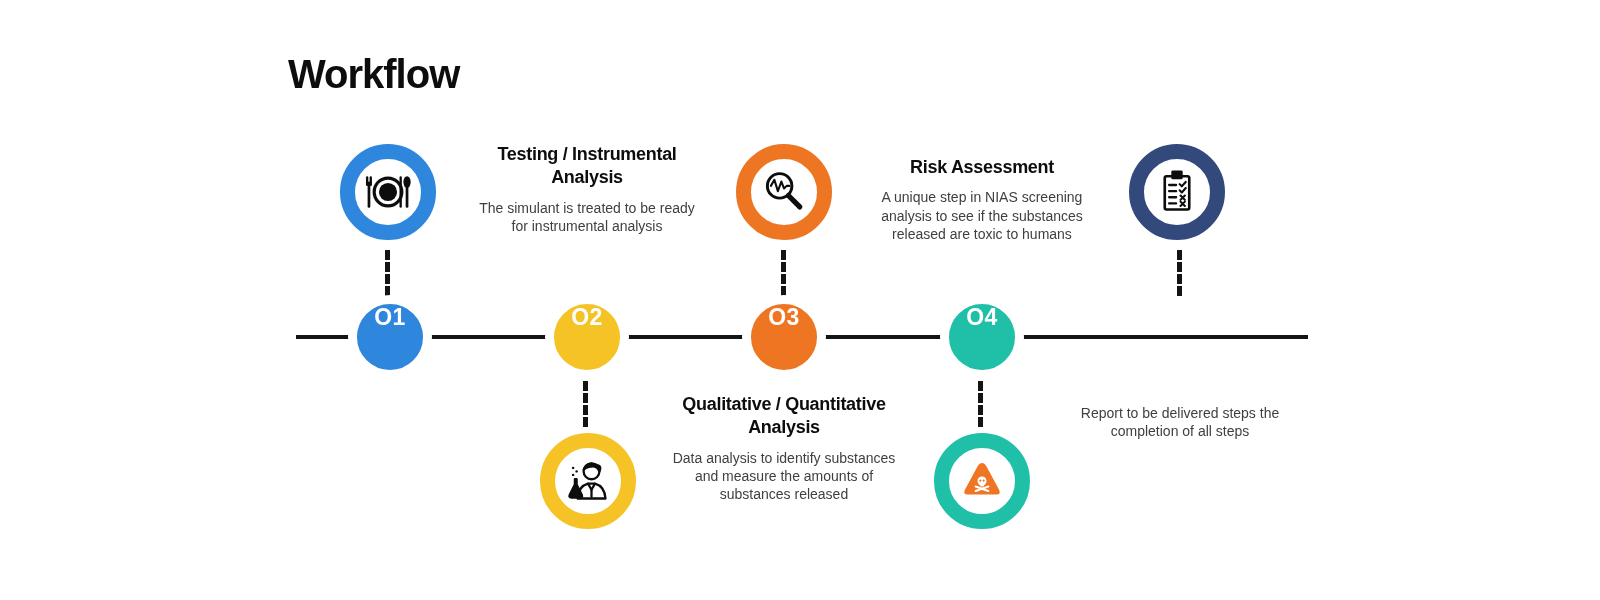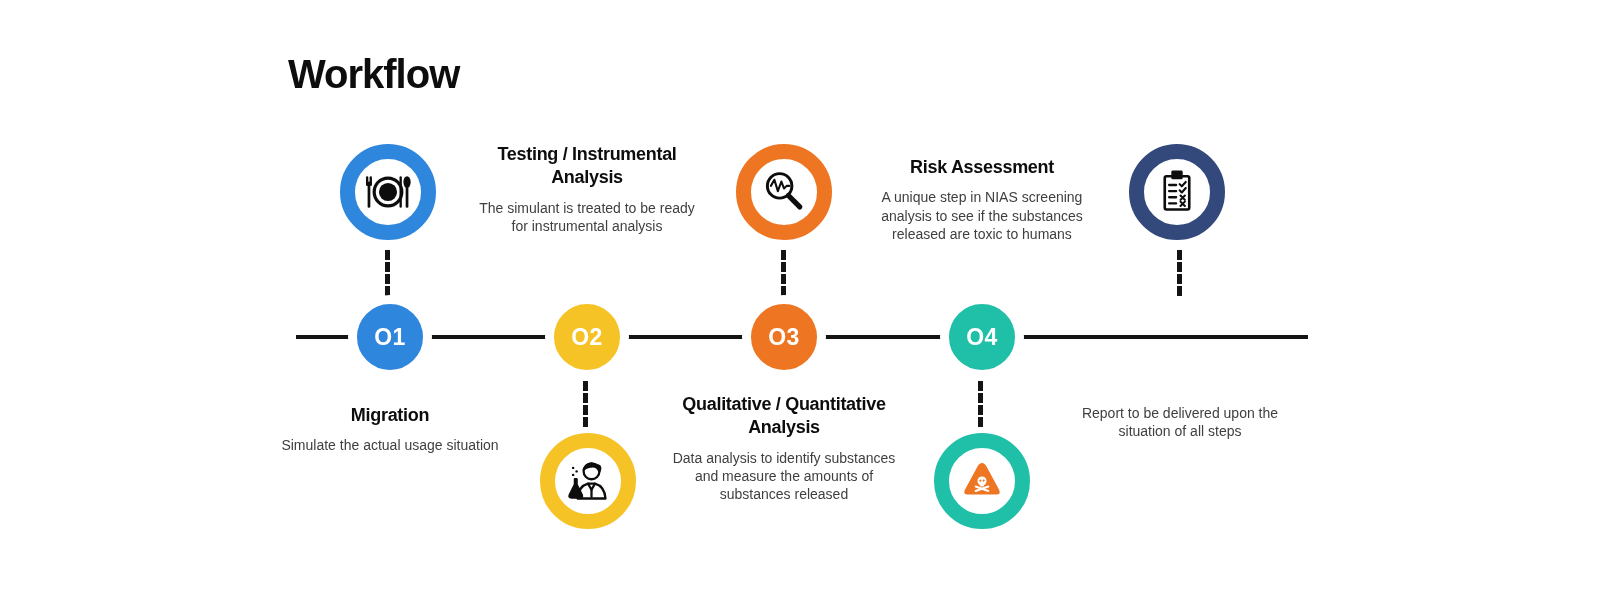--- a/index.html
+++ b/index.html
@@ -31,21 +31,20 @@
   }
   
   .num-circle {
     position: absolute;
     top: 295px;
     width: 84px;
     height: 84px;
     border-radius: 50%;
     border: 9px solid #ffffff;     
     display: flex;
-    align-items: center;
     justify-content: center;
     color: #ffffff;
     font-size: 23px;
     font-weight: 700;
     letter-spacing: 0.5px;
   }
   
   .icon-ring {
     position: absolute;
     width: 96px;
@@ -111,24 +110,20 @@
         <line x1="53" y1="26" x2="53" y2="48" stroke="#0d0d0d" stroke-width="3" stroke-linecap="round"></line>
 
         <line x1="46" y1="16" x2="46" y2="48" stroke="#0d0d0d" stroke-width="2.6" stroke-linecap="round"></line>
       </svg>
     </span>
   </div>
   <div class="dash" style="left:385px; top:250px;"></div>
   <div class="num-circle" style="left:348px; background:#2F86DD;">
     <span>O1</span>
   </div>
-  <div class="step-text" style="left:275px; top:404px;">
-    <div class="step-heading">Migration</div>
-    <div class="step-desc">Simulate the actual usage situation</div>
-  </div>
 
   <div class="step-text" style="left:472px; top:143px;">
     <div class="step-heading">Testing / Instrumental Analysis</div>
     <div class="step-desc">The simulant is treated to be ready for instrumental analysis</div>
   </div>
   <div class="num-circle" style="left:545px; background:#F5C326;">
     <span>O2</span>
   </div>
   <div class="dash" style="left:583px; top:381px;"></div>
   <div class="icon-ring" style="left:540px; top:433px; border:15px solid #F5C326;">
@@ -213,16 +208,16 @@
           <path d="M35 23 L37.5 25.5 L42 20.5" stroke-width="2.4"></path>
           <path d="M35 30 L37.5 32.5 L42 27.5" stroke-width="2.4"></path>
           <path d="M36 36 L41 41 M41 36 L36 41" stroke-width="2.4"></path>
           <path d="M36 43 L41 48 M41 43 L36 48" stroke-width="2.4"></path>
         </g>
       </svg>
     </span>
   </div>
   <div class="dash" style="left:1177px; top:250px;"></div>
   <div class="step-text" style="left:1065px; top:404px;">
-    <div class="step-desc">Report to be delivered upon the situation of all steps</div>
+    <div class="step-desc">Report to be delivered steps the completion of all steps</div>
   </div>
 
 </div>
 
 </body></html>

